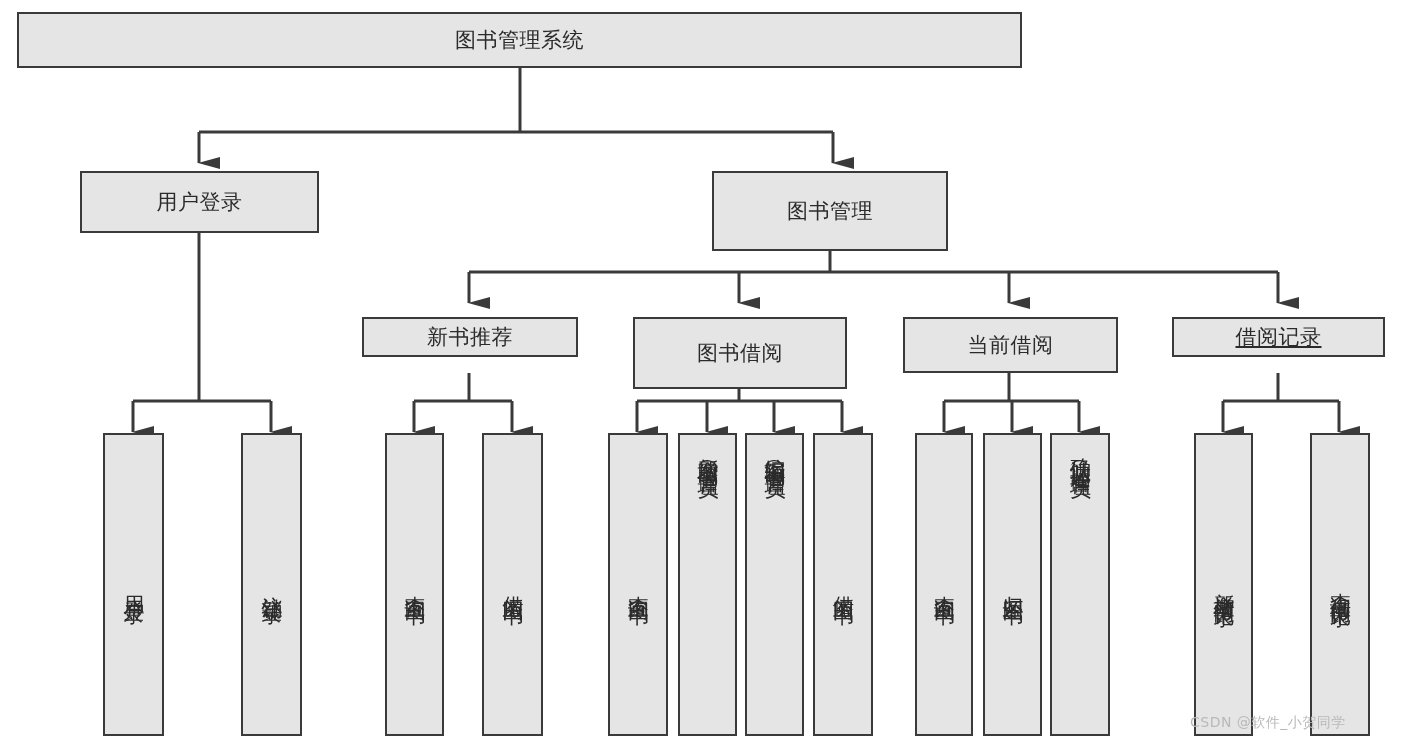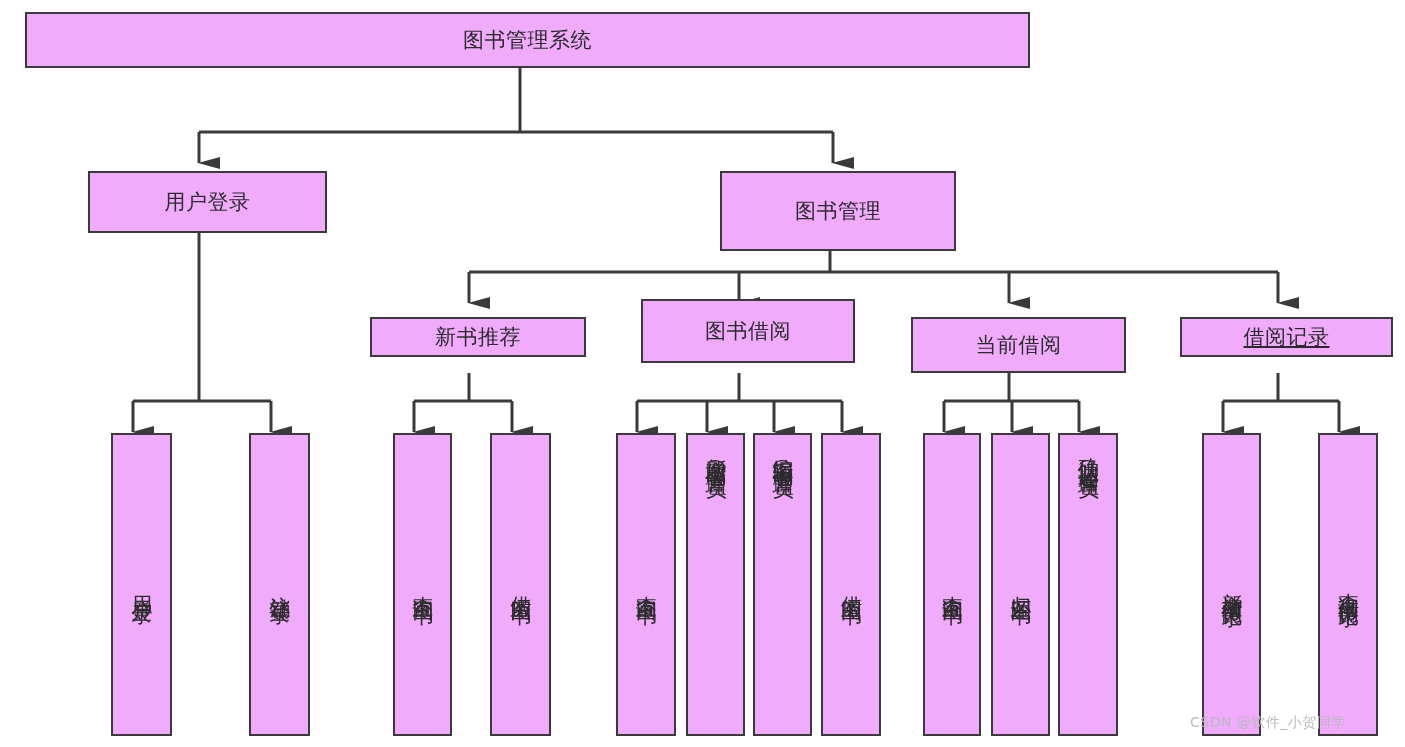--- a/index.html
+++ b/index.html
@@ -14,28 +14,27 @@
     position: relative;
     width: 1405px;
     height: 747px;
     background: #ffffff;
     overflow: hidden;
   }
   .node {
     position: absolute;
     box-sizing: border-box;
     border: 2.5px solid #3a3a3a;
-    background: #f0abfc;
+    background: #e5e5e5;
     color: #2b2b2b;
     display: flex;
     align-items: center;
     justify-content: center;
     text-align: center;
     line-height: 1.28;
-    margin-left: 8px;
   }
   .node.horiz {
     font-size: 21px;
     letter-spacing: 0.5px;
   }
   .node.vert {
     writing-mode: vertical-rl;
     text-orientation: upright;
     font-size: 21px;
     letter-spacing: 3px;
@@ -117,21 +116,21 @@
       <path d="M 1339 401 L 1339 432" marker-end="url(#arrow)"></path>
     </g>
   </svg>
 
   <div class="node horiz" style="left:17px; top:12px; width:1005px; height:56px;">图书管理系统</div>
 
   <div class="node horiz" style="left:80px; top:171px; width:239px; height:62px;">用户登录</div>
   <div class="node horiz" style="left:712px; top:171px; width:236px; height:80px;">图书管理</div>
 
   <div class="node horiz" style="left:362px; top:317px; width:216px; height:40px;">新书推荐</div>
-  <div class="node horiz" style="left:633px; top:299px; width:214px; height:64px;">图书借阅</div>
+  <div class="node horiz" style="left:633px; top:317px; width:214px; height:72px;">图书借阅</div>
   <div class="node horiz" style="left:903px; top:317px; width:215px; height:56px;">当前借阅</div>
   <div class="node horiz" style="left:1172px; top:317px; width:213px; height:40px;text-decoration:underline;">借阅记录</div>
 
   <div class="node vert centered" style="left:103px; top:433px; width:61px; height:303px;">用户登录</div>
   <div class="node vert centered" style="left:241px; top:433px; width:61px; height:303px;">注销登录</div>
 
   <div class="node vert centered" style="left:385px; top:433px; width:59px; height:303px;">查询图书</div>
   <div class="node vert centered" style="left:482px; top:433px; width:61px; height:303px;">借阅图书</div>
 
   <div class="node vert centered" style="left:608px; top:433px; width:60px; height:303px;">查询图书</div>

